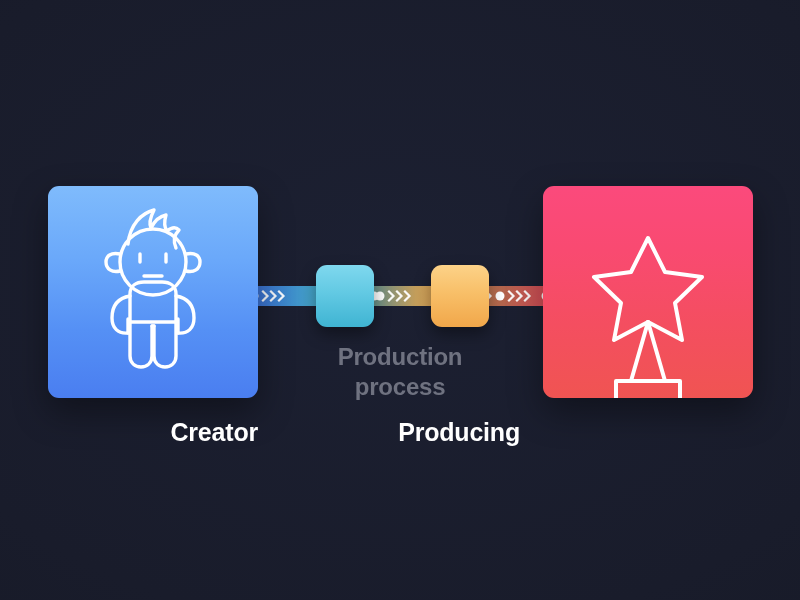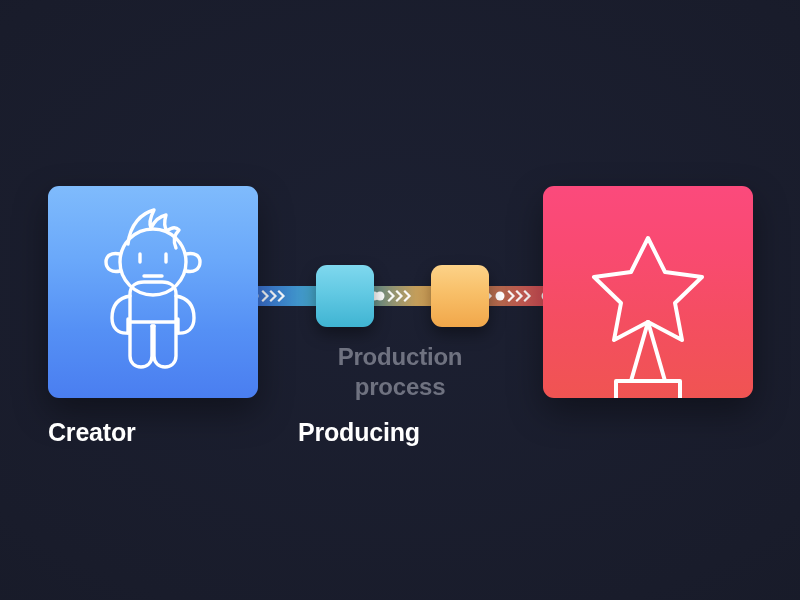--- a/index.html
+++ b/index.html
@@ -92,29 +92,29 @@
     background: linear-gradient(180deg, #fcd288 0%, #f8bf68 45%, #f1a74a 100%);
   }
 
   .icon-svg { position: absolute; display: block; }
   .icon-creator { left: 48px; top: 186px; }
   .icon-product { left: 543px; top: 186px; }
 
   
   .label {
     position: absolute;
-    text-align: left;
+    text-align: right;
     color: #ffffff;
     font-size: 25px;
     font-weight: bold;
     letter-spacing: -0.2px;
     white-space: nowrap;
   }
   .label-creator { left: 48px; top: 418px; width: 210px; }
-  .label-producing { left: 298px; top: 418px; width: 210px; }
+  .label-producing { left: 310px; top: 418px; width: 210px; }
   .label-product { left: 543px; top: 418px; width: 210px; }
 
   .caption {
     position: absolute;
     left: 295px;
     top: 342px;
     width: 210px;
     text-align: center;
     color: #6f7280;
     font-size: 24px;

